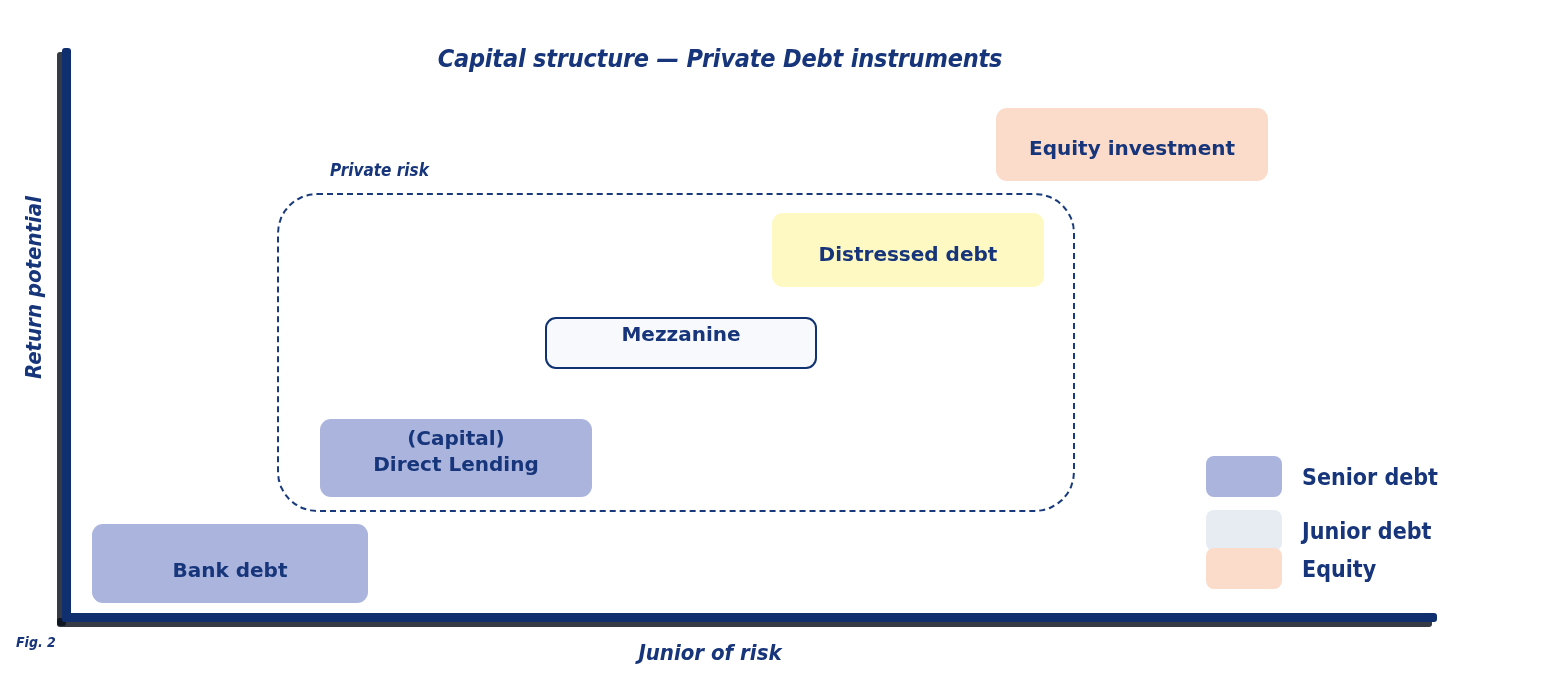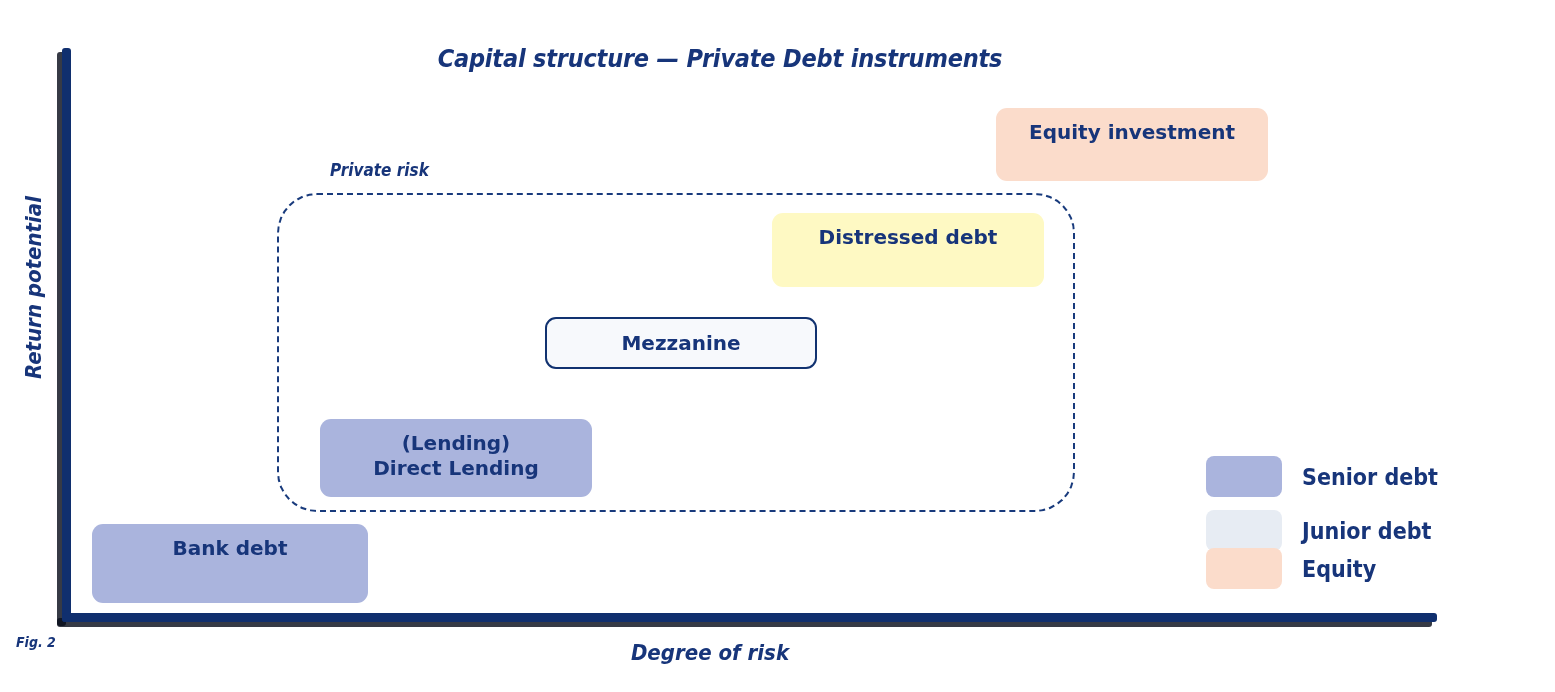--- a/index.html
+++ b/index.html
@@ -136,29 +136,29 @@
     color: #17357a;
     white-space: nowrap;
   }
 
   
   .box {
     position: absolute;
     border-radius: 11px;
     box-sizing: border-box;
     display: flex;
-    align-items: flex-start;
+    align-items: flex-end;
     justify-content: center;
     text-align: center;
     font-family: "DejaVu Sans", "Liberation Sans", sans-serif;
     font-size: 20px;
     font-weight: 700;
     line-height: 1.27;
     color: #17357a;
-    padding: 12px 8px;
+    padding: 20px 8px;
   }
   .box.senior   { background: #aab4dd; border: none; }
   .box.junior   { background: #fef9c3; border: none; }
   .box.junior-outlined { background: #f7f9fc; border: 2.2px solid #113270; }
   .box.equity   { background: #fbdccb; border: none; }
 
   .box-bank        { left: 92px;  top: 524px; width: 276px; height: 79px; }
   .box-direct      { left: 320px; top: 419px; width: 272px; height: 78px; }
   .box-mezzanine   { left: 545px; top: 317px; width: 272px; height: 52px; }
   .box-distressed  { left: 772px; top: 213px; width: 272px; height: 74px; }
@@ -203,33 +203,33 @@
 <div id="figure">
 
   <div class="fig-title">Capital structure — Private Debt instruments</div>
 
   <div class="axis-shadow y-axis-shadow"></div>
   <div class="axis-shadow x-axis-shadow"></div>
   <div class="axis y-axis"></div>
   <div class="axis x-axis"></div>
 
   <div class="y-axis-label">Return potential</div>
-  <div class="x-axis-label">Degree of risk</div>
+  <div class="x-axis-label">Junior of risk</div>
   <div class="fig-caption">Fig. 2</div>
 
   <div class="private-debt-region"></div>
   <div class="private-debt-label">Private risk</div>
 
   <div class="box senior box-bank">
     <span>Bank debt</span>
   </div>
 
   <div class="box senior box-direct">
     <span>
-      <span>(Lending)</span><br>
+      <span>(Capital)</span><br>
       <span>Direct Lending</span>
     </span>
   </div>
 
   <div class="box junior-outlined box-mezzanine">
     <span>Mezzanine</span>
   </div>
 
   <div class="box junior box-distressed">
     <span>Distressed debt</span>

